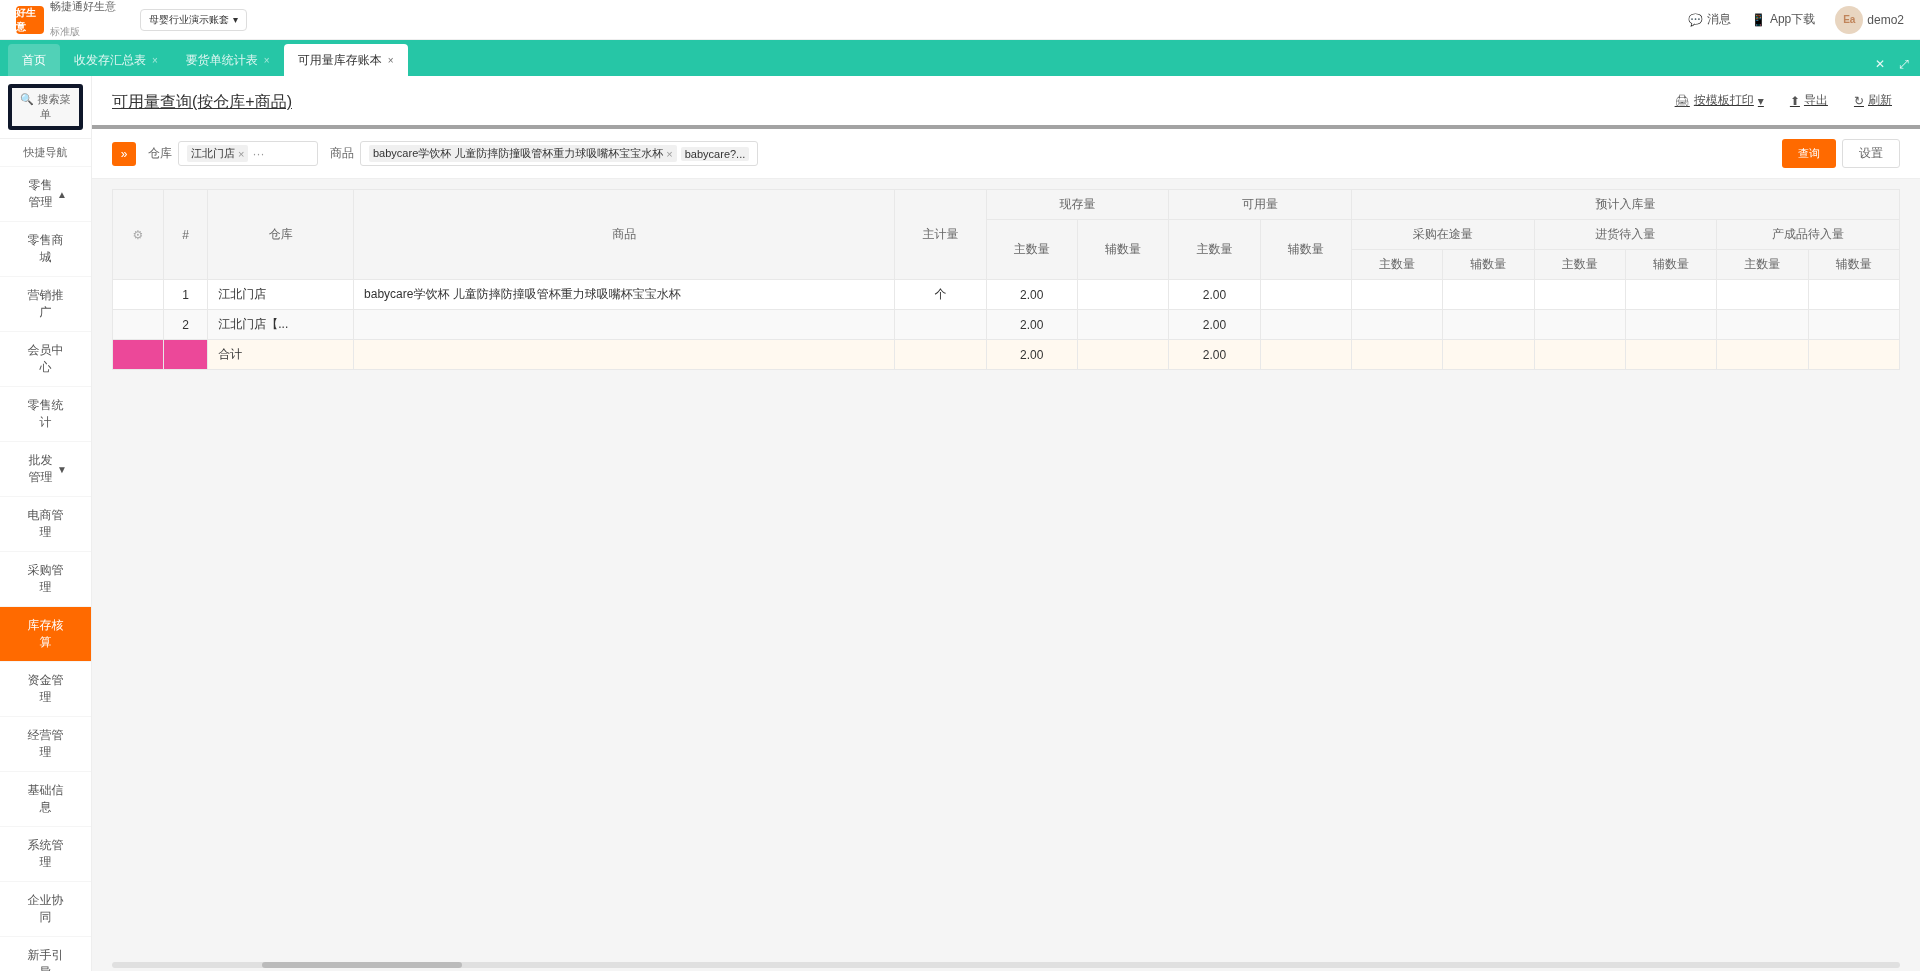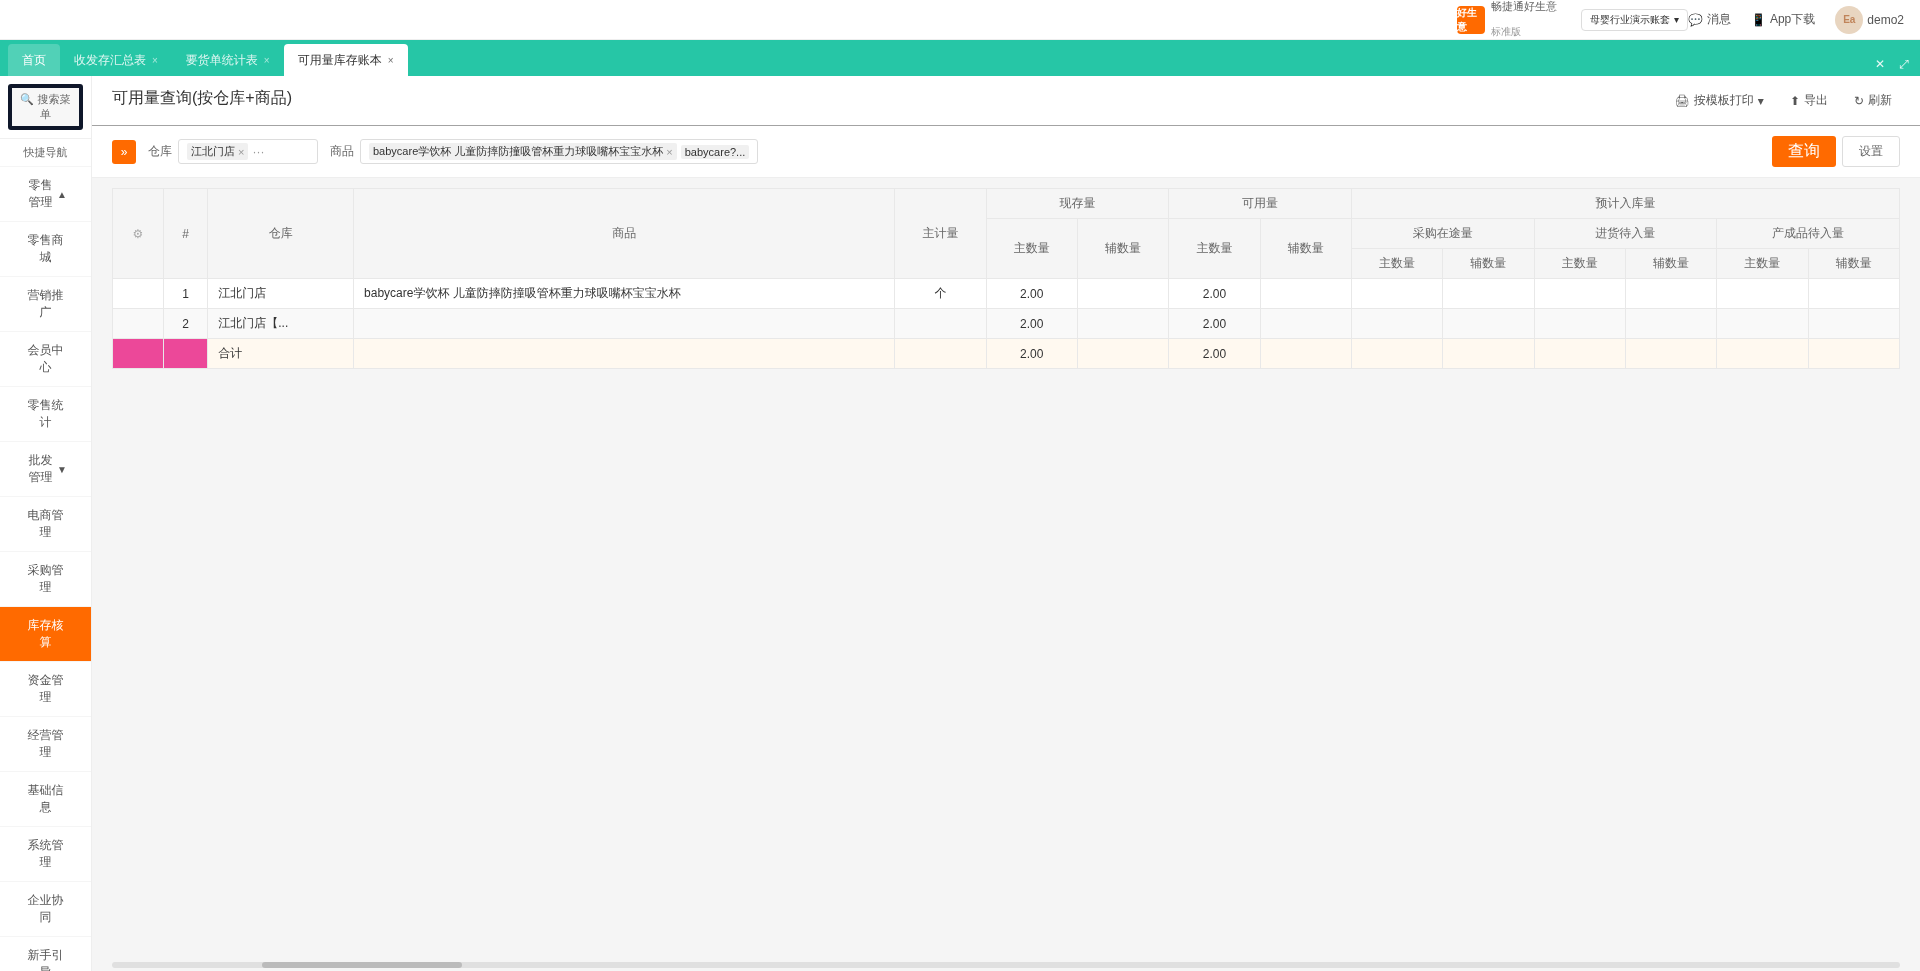--- a/index.html
+++ b/index.html
@@ -1,19 +1,19 @@
 <!DOCTYPE html>
 <html><head>
   <meta charset="utf-8">
   <style>
     * { margin: 0; padding: 0; box-sizing: border-box; }
     body { font-family: 'Microsoft YaHei', Arial, sans-serif; font-size: 12px; background: #f5f5f5; color: #333; width: 1920px; min-height: 971px; overflow-x: hidden; }
 
     
-    .top-bar { height: 40px; background: #fff; display: flex; align-items: center; justify-content: flex-end; border-bottom: 1px solid #eee; padding: 0 16px; }
+    .top-bar { height: 40px; background: #fff; display: flex; align-items: center; justify-content: space-between; border-bottom: 1px solid #eee; padding: 0 16px; }
     .top-bar-left { display: flex; align-items: center; gap: 8px; }
     .logo-area { display: flex; align-items: center; gap: 6px; }
     .logo-icon { width: 28px; height: 28px; background: #ff6a00; border-radius: 4px; display: flex; align-items: center; justify-content: center; color: #fff; font-size: 10px; font-weight: bold; }
     .logo-text { font-size: 11px; color: #666; line-height: 1.2; }
     .logo-sub { font-size: 10px; color: #999; margin-top: 12px; }
     .industry-select { display: flex; align-items: center; gap: 4px; border: 1px solid #ddd; border-radius: 4px; padding: 3px 8px; cursor: pointer; font-size: 10px; color: #333; background: #fff; margin-left: 16px; }
     .top-bar-right { display: flex; align-items: center; gap: 20px; }
     .top-bar-item { display: flex; align-items: center; gap: 4px; cursor: pointer; color: #555; font-size: 12px; }
     .avatar { width: 28px; height: 28px; border-radius: 50%; background: #e8d5c0; display: flex; align-items: center; justify-content: center; overflow: hidden; }
 
@@ -35,36 +35,36 @@
     .sidebar-search-btn { width: 100%; padding: 4px; background: #f7f7f7; border: 4px solid #0f172a; border-radius: 3px; cursor: pointer; text-align: center; color: #666; font-size: 11px; }
     .sidebar-nav-btn { padding: 6px 8px; text-align: center; font-size: 11px; color: #666; cursor: pointer; border-bottom: 1px solid #f5f5f5; }
     .sidebar-section { }
     .sidebar-item { padding: 10px 24px; text-align: center; font-size: 12px; color: #555; cursor: pointer; border-bottom: 1px solid #f5f5f5; position: relative; display: flex; align-items: center; justify-content: space-between; }
     .sidebar-item.active { background: #ff6a00; color: #fff; }
     .sidebar-item .arrow { font-size: 10px; }
     .sidebar-item-label { flex: 1; text-align: center; }
 
     
     .main-content { flex: 1; display: flex; flex-direction: column; overflow: hidden; }
-    .page-header { background: #fff; padding: 12px 20px; display: flex; align-items: flex-start; justify-content: space-between; border-bottom: 1px solid #a3a3a3; }
+    .page-header { background: #fff; padding: 12px 20px; display: flex; align-items: flex-end; justify-content: space-between; border-bottom: 4px solid #a3a3a3; text-decoration: underline; }
     .page-title { font-size: 16px; font-weight: 500; color: #333; }
     .header-actions { display: flex; align-items: center; gap: 10px; }
     .header-btn { display: flex; align-items: center; gap: 4px; cursor: pointer; color: #555; font-size: 12px; padding: 4px 8px; border-radius: 3px; }
 
     
     .filter-bar { background: #fff; padding: 10px 20px; border-bottom: 1px solid #eee; display: flex; align-items: center; gap: 12px; }
     .expand-btn { width: 24px; height: 24px; background: #ff6a00; color: #fff; border-radius: 3px; display: flex; align-items: center; justify-content: center; cursor: pointer; font-size: 12px; flex-shrink: 0; }
     .filter-group { display: flex; align-items: center; gap: 6px; }
     .filter-label { color: #666; font-size: 12px; white-space: nowrap; }
     .filter-input { display: flex; align-items: center; gap: 4px; border: 1px solid #ddd; border-radius: 3px; padding: 3px 8px; min-width: 140px; background: #fff; }
     .filter-tag { background: #f0f0f0; border-radius: 2px; padding: 1px 4px; display: flex; align-items: center; gap: 3px; font-size: 11px; }
     .filter-tag .remove { cursor: pointer; color: #999; }
     .filter-more { color: #999; cursor: pointer; }
     .filter-actions { margin-left: auto; display: flex; gap: 6px; }
-    .btn-primary { background: #ff6a00; color: #fff; border: none; border-radius: 3px; padding: 5px 16px; cursor: pointer; font-size: 16px; }
+    .btn-primary { background: #ff6a00; color: #fff; border: none; border-radius: 3px; padding: 5px 16px; cursor: pointer; font-size: 11px; }
     .btn-secondary { background: #fff; color: #666; border: 1px solid #ddd; border-radius: 3px; padding: 5px 16px; cursor: pointer; font-size: 12px; }
 
     
     .table-area { flex: 1; overflow: auto; padding: 10px 20px; background: #f5f5f5; }
     .data-table { width: 100%; border-collapse: collapse; background: #fff; border: 1px solid #e8e8e8; }
     .data-table th, .data-table td { border: 1px solid #e8e8e8; padding: 6px 10px; font-size: 12px; text-align: center; white-space: nowrap; }
     .data-table thead th { background: #f5f5f5; color: #666; font-weight: 400; }
     .data-table .group-header { background: #f9f9f9; font-weight: 500; }
     .col-header-main { background: #f0f0f0; }
     .settings-icon { color: #aaa; cursor: pointer; }

